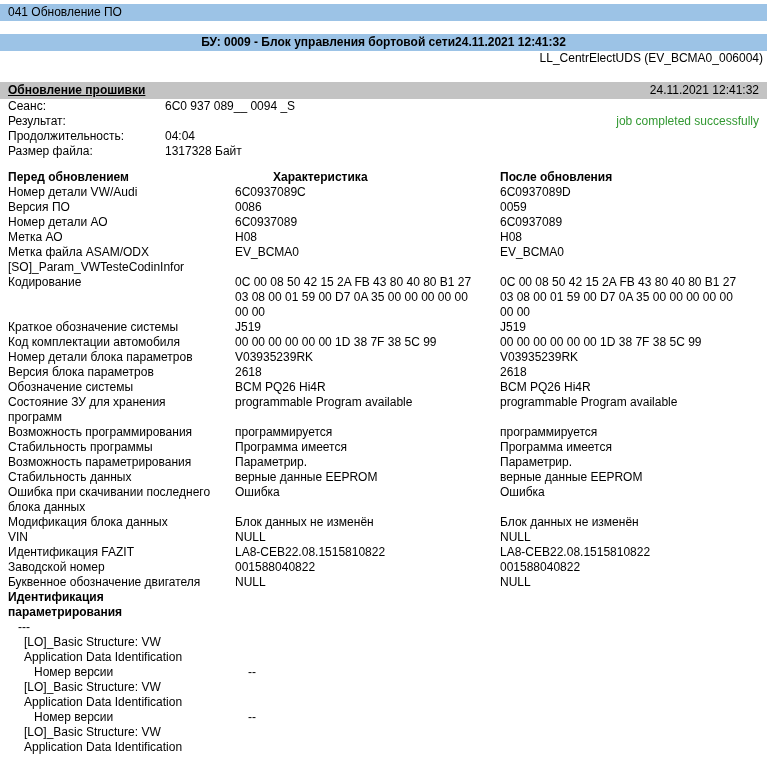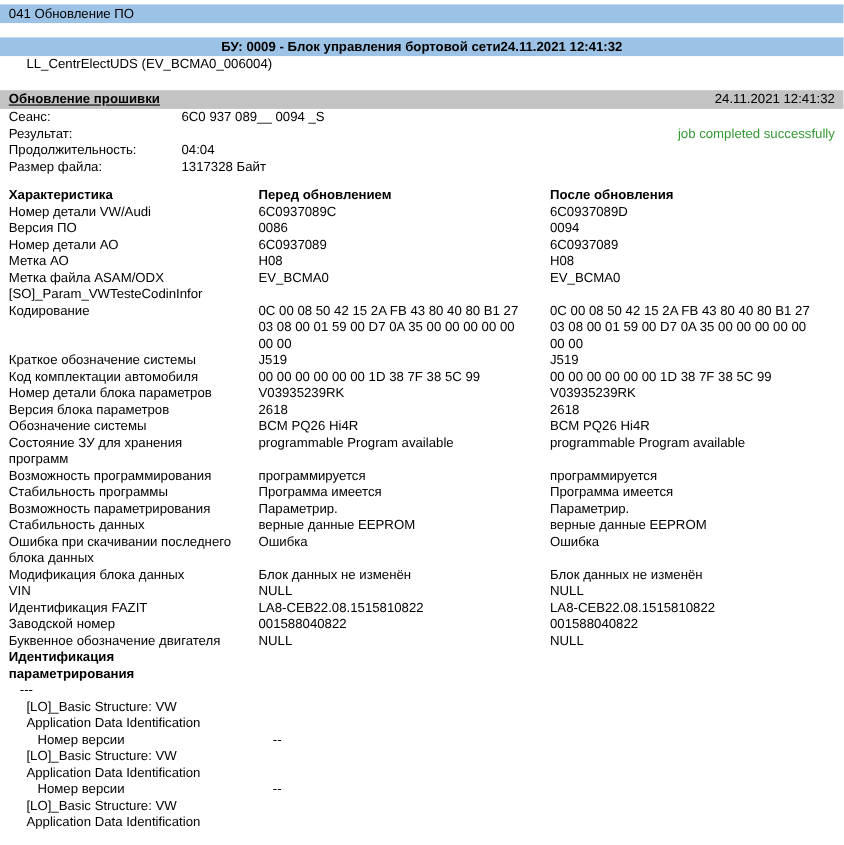--- a/index.html
+++ b/index.html
@@ -13,21 +13,21 @@
   .bar {
     display: flex; justify-content: space-between; align-items: center;
     padding: 1px 8px; min-height: 17px;
   }
   .bar-blue { background: var(--bar-blue, #9cc3e6); }
   .bar-gray { background: var(--bar-gray, #c3c3c3); }
   .bold { font-weight: bold; }
   .underline { text-decoration: underline; }
   #bar-title { margin-top: 4px; }
   #bar-ecu { margin-top: 13px; justify-content: center; }
-  #ecu-subtitle { padding: 0 24px; }
+  #ecu-subtitle { padding: 0 4px; text-align: right; }
   #bar-section { margin-top: 16px; }
   
   #summary { padding: 0 8px; }
   .srow { display: flex; }
   .slabel { flex: 0 0 157px; }
   .svalue { flex: 1; white-space: pre-wrap; }
   .green { color: var(--result-green, #339933); text-align: right; }
   .spacer { height: 11px; }
   
   #table { padding: 0 8px; }
@@ -75,34 +75,34 @@
     <div class="srow">
       <div class="slabel">Размер файла:</div>
       <div class="svalue">1317328 Байт</div>
     </div>
   </div>
 
 <div class="spacer"></div>
 
 <div id="table">
   <div class="trow bold">
+    <div class="cell c-before">Перед обновлением</div>
     <div class="cell c-label">Характеристика</div>
-    <div class="cell c-before">Перед обновлением</div>
     <div class="cell c-after">После обновления</div>
   </div>
   <div id="table-body">
       <div class="trow">
         <div class="cell c-label">Номер детали VW/Audi</div>
         <div class="cell c-before">6C0937089C</div>
         <div class="cell c-after">6C0937089D</div>
       </div>
       <div class="trow">
         <div class="cell c-label">Версия ПО</div>
         <div class="cell c-before">0086</div>
-        <div class="cell c-after">0094</div>
+        <div class="cell c-after">0059</div>
       </div>
       <div class="trow">
         <div class="cell c-label">Номер детали АО</div>
         <div class="cell c-before">6C0937089</div>
         <div class="cell c-after">6C0937089</div>
       </div>
       <div class="trow">
         <div class="cell c-label">Метка АО</div>
         <div class="cell c-before">H08</div>
         <div class="cell c-after">H08</div>

